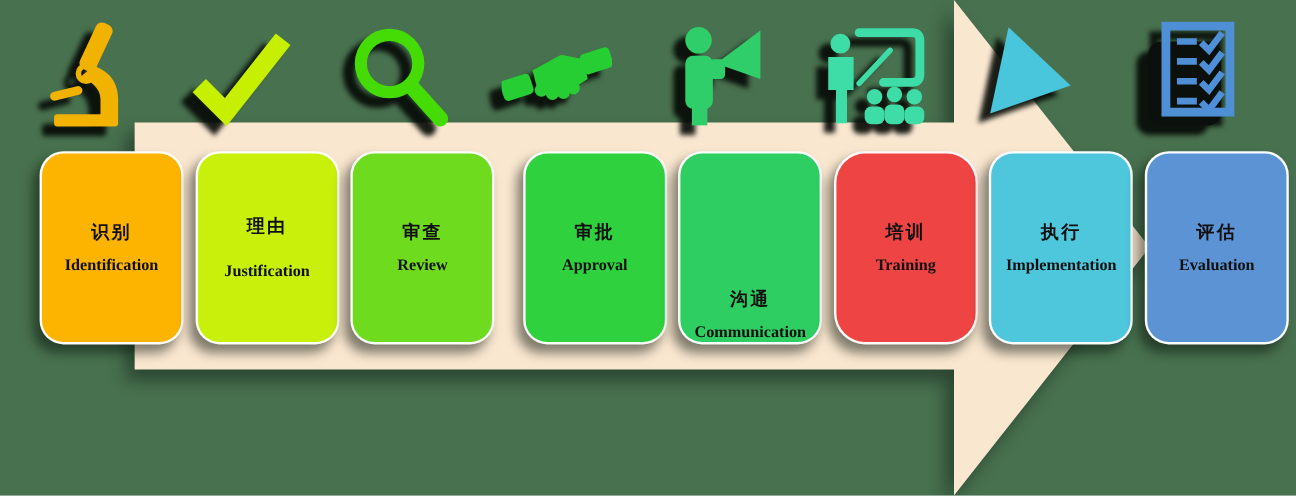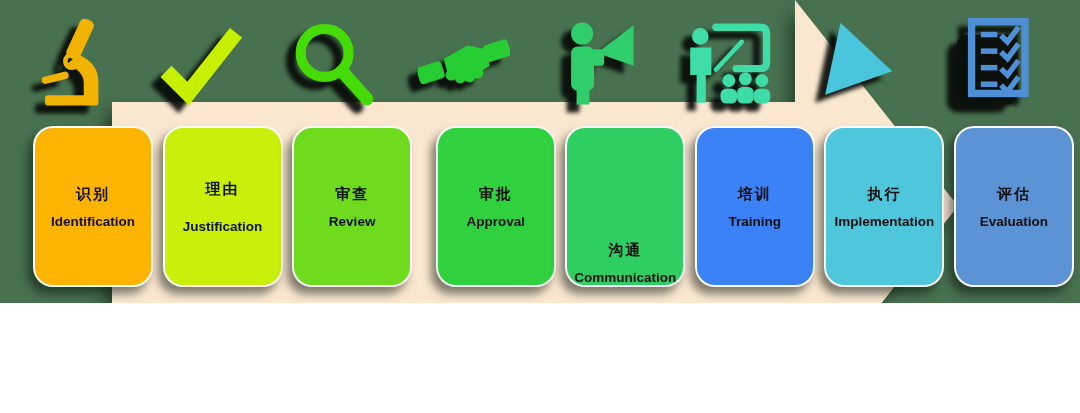--- a/index.html
+++ b/index.html
@@ -1,18 +1,18 @@
 <!DOCTYPE html>
 <html><head>
 <meta charset="utf-8">
 <style>
   html,body { margin:0; padding:0; }
   .stage {
-    position:relative; width:1080px; height:303px; overflow:hidden;
-    font-family:Liberation Sans, sans-serif;
+    position:relative; width:1080px; height:413px; overflow:hidden;
+    font-family:Liberation Serif, serif;
   }
   .arrow-wrap {
     position:absolute; inset:0;
     filter:drop-shadow(-7px 9px 7px rgba(5,15,8,0.45));
   }
   .arrow {
     position:absolute; inset:0;
     clip-path:polygon(112px 102px, 795px 102px, 795px 0px, 958px 206px,
                       795px 413px, 795px 308px, 112px 308px);
   }
@@ -153,21 +153,21 @@
     <div class="card" style="background-color: rgb(47, 210, 62); margin-left: 14px;">
       <span class="zh">审批</span>
       <span class="en">Approval</span>
     </div>
 
     <div class="card" style="background-color: rgb(47, 206, 99); justify-content: flex-end;">
       <span class="zh">沟通</span>
       <span class="en">Communication</span>
     </div>
 
-    <div class="card" style="background-color: #3b82f6;">
+    <div class="card" style="background-color: #ef4444; border-radius: 26px;">
       <span class="zh">培训</span>
       <span class="en">Training</span>
     </div>
 
     <div class="card" style="background-color: rgb(78, 198, 219);">
       <span class="zh">执行</span>
       <span class="en">Implementation</span>
     </div>
 
     <div class="card" style="background-color: rgb(91, 147, 212);">

